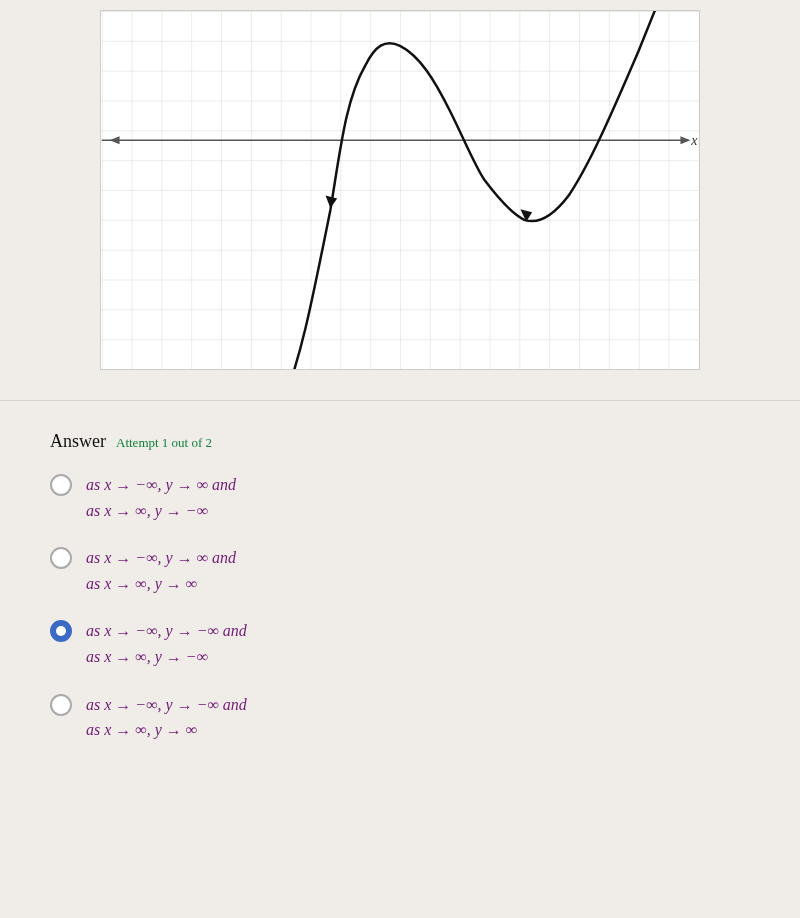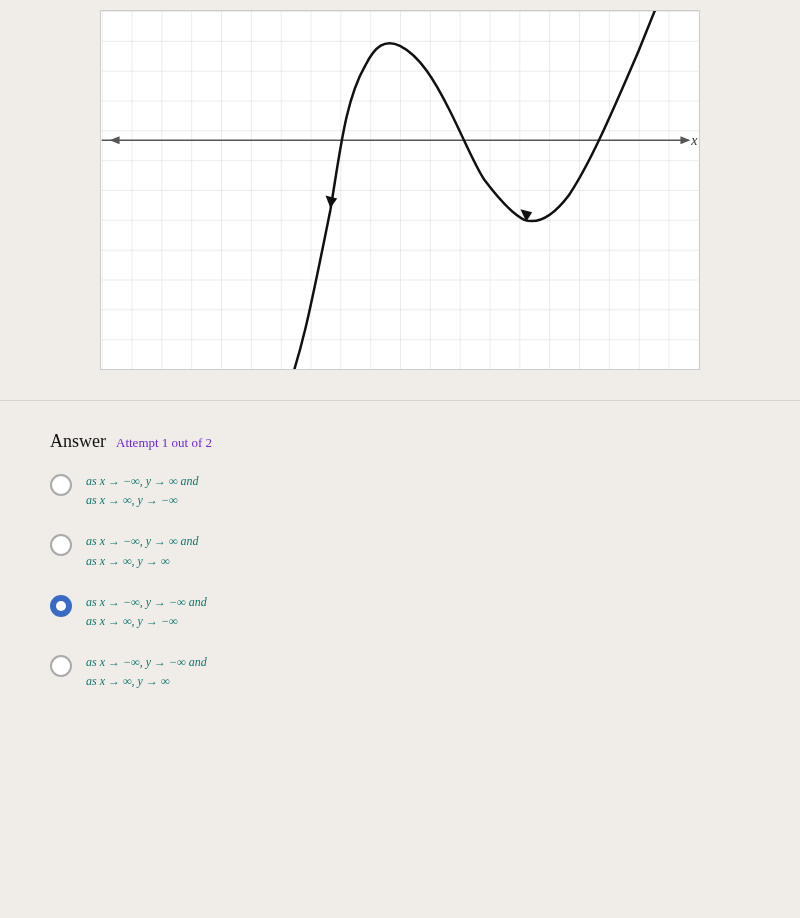--- a/index.html
+++ b/index.html
@@ -47,21 +47,21 @@
     }
 
     .answer-label {
       font-weight: normal;
       font-size: 18px;
       color: #111;
     }
 
     .attempt-label {
       font-size: 13px;
-      color: #6d28d9;
+      color: #15803d;
     }
 
     .options-list {
       list-style: none;
       display: flex;
       flex-direction: column;
       gap: 22px;
     }
 
     .option-item {
@@ -95,22 +95,22 @@
       border-radius: 50%;
       background: white;
       display: none;
     }
 
     .radio-outer.selected .radio-inner {
       display: block;
     }
 
     .option-text {
-      font-size: 12px;
-      color: #0f766e;
+      font-size: 16px;
+      color: #701a75;
       line-height: 1.6;
     }
 
     .option-text .math-line {
       display: block;
     }
 
     
     .math {
       font-style: italic;

